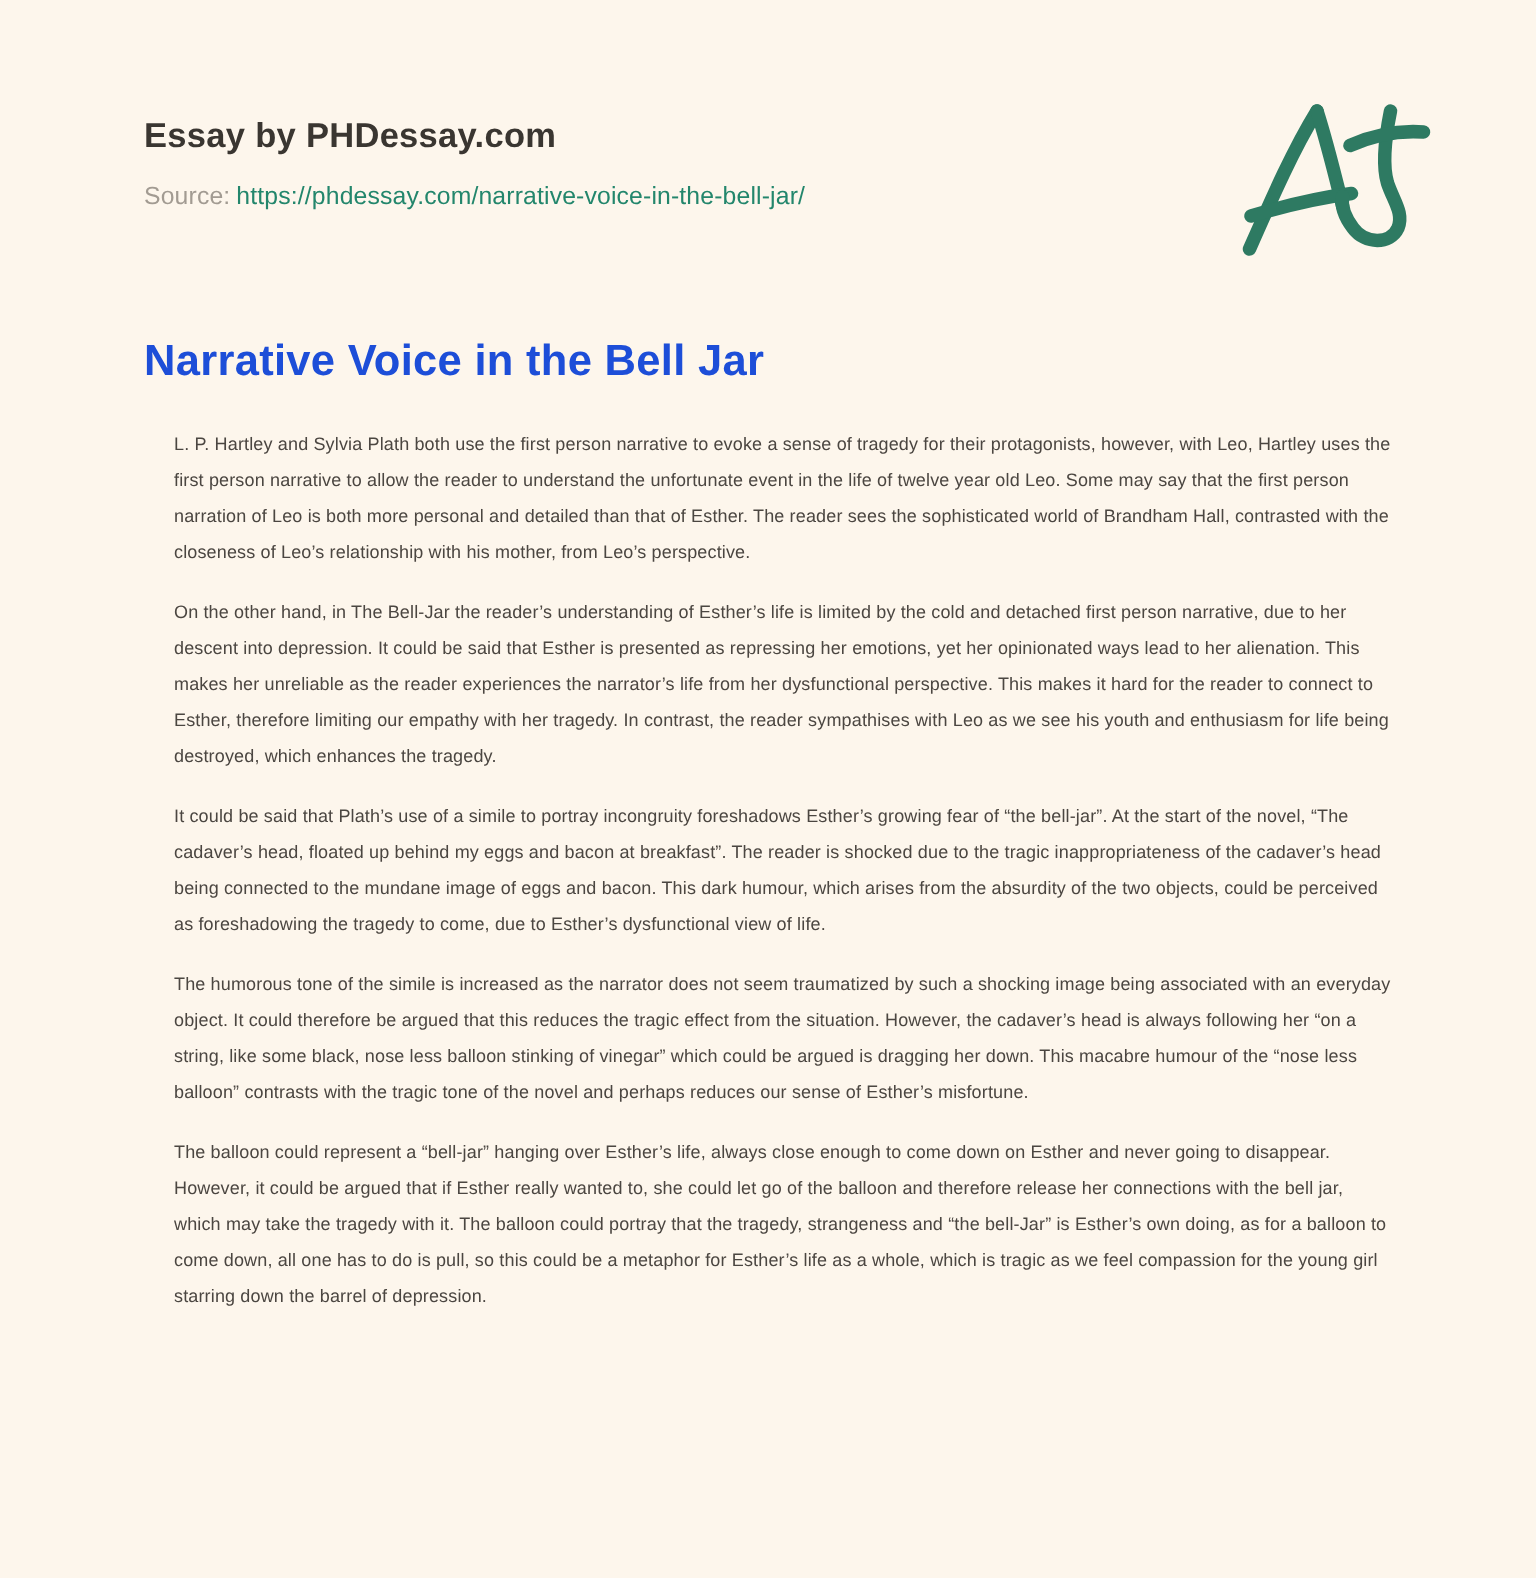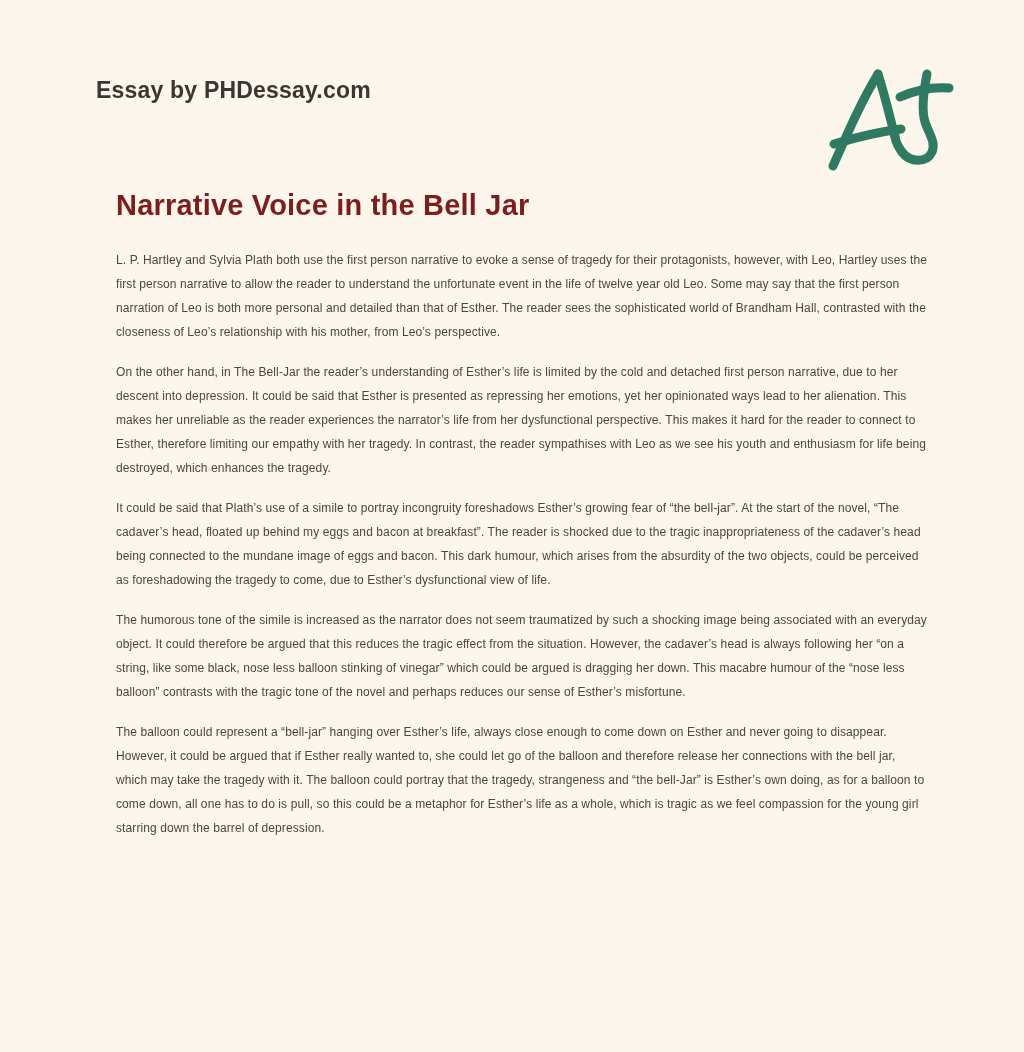--- a/index.html
+++ b/index.html
@@ -41,43 +41,45 @@
     right: 70px;
     width: 126px;
     height: 114px;
   }
   .logo svg { width: 100%; height: 100%; }
   .essay-title {
     margin-top: 84px;
     margin-bottom: 26px;
     font-size: 29px;
     font-weight: 700;
-    color: #7f1d1d;
+    color: #1d4ed8;
     letter-spacing: 0.2px;
-    margin-left: 20px;
   }
   .essay-body p {
     max-width: 833px;
     font-size: 12px;
     line-height: 24px;
     letter-spacing: 0.1px;
     color: #4b4641;
     margin-bottom: 16px;
     margin-left: 20px;
   }
   .essay-body p:last-child { margin-bottom: 0; }
 </style>
 </head>
 <body>
 
 <div class="page">
 
   <header>
     <div class="header-left">
       <h1>Essay by PHDessay.com</h1>
+      <div class="source-line">
+        <span class="source-label">Source:</span><a class="source-url" href="#">https://phdessay.com/narrative-voice-in-the-bell-jar/</a>
+      </div>
     </div>
 
     <div class="logo">
       <svg viewBox="0 0 126 114" fill="none" xmlns="http://www.w3.org/2000/svg">
         <g stroke="#2e7a62" stroke-width="9" stroke-linecap="round" stroke-linejoin="round" fill="none">
 
           <path d="M 5 106 C 20 72 34 40 50 14"></path>
 
           <path d="M 50 14 C 57 36 62 57 67 77"></path>
 

